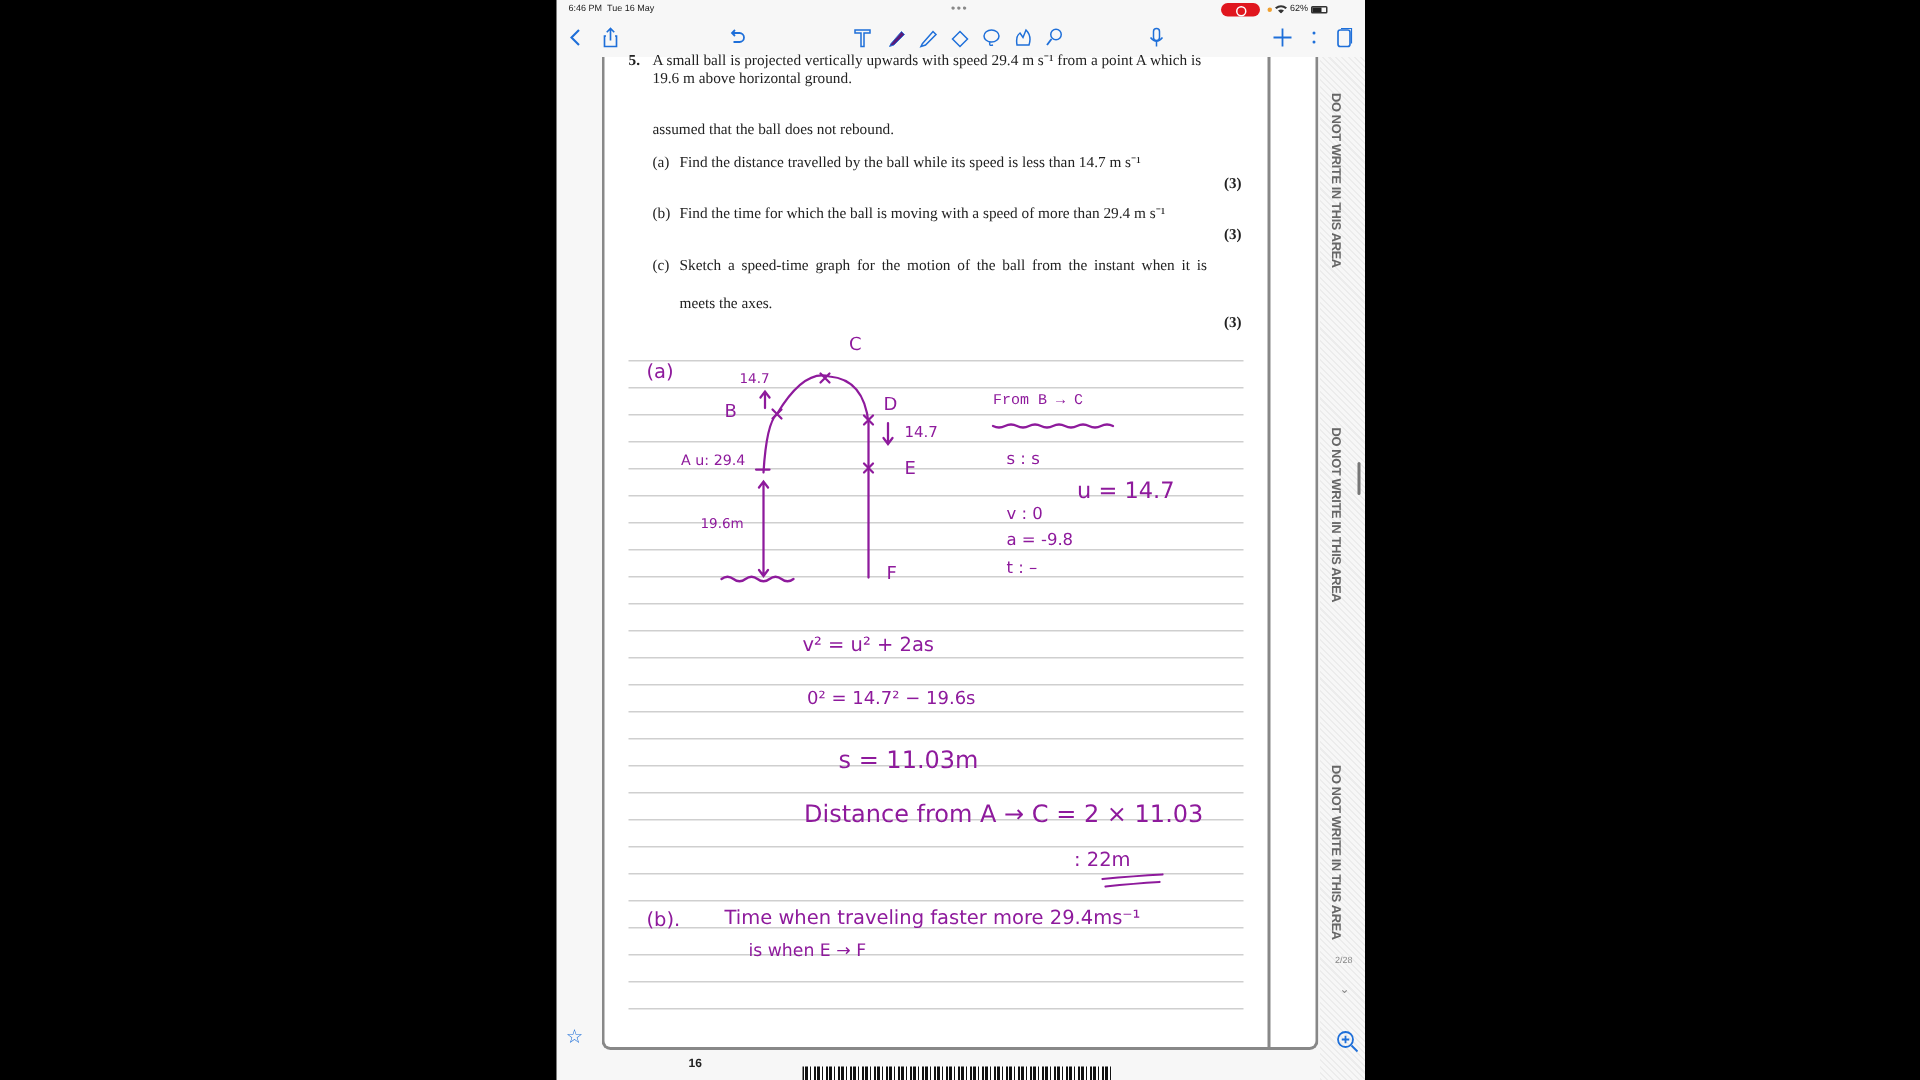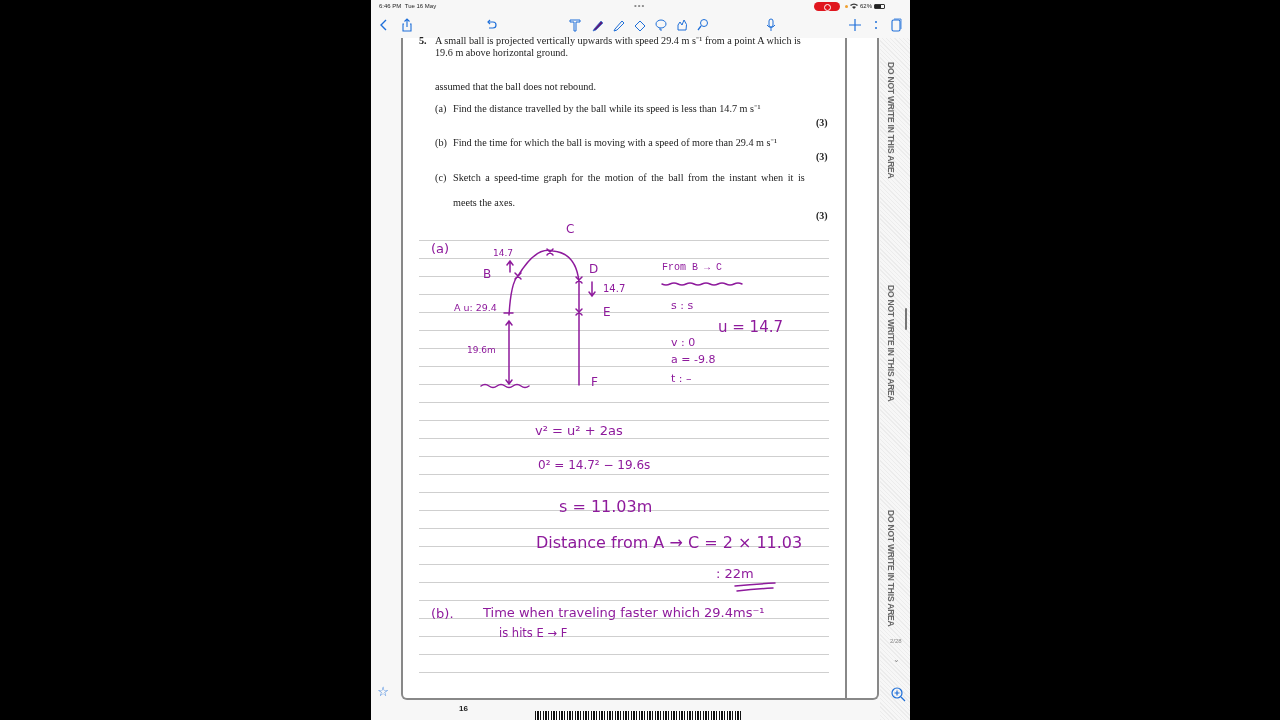--- a/index.html
+++ b/index.html
@@ -241,22 +241,22 @@
   <div class="hw" style="left:300px; top:353px; font-size:11px;">a  =  -9.8</div>
   <div class="hw" style="left:300px; top:372px; font-size:11px;">t  :  –</div>
 
   <div class="hw" style="left:164px; top:423px; font-size:13px;">v² = u² + 2as</div>
   <div class="hw" style="left:167px; top:458px; font-size:12px;">0² = 14.7² − 19.6s</div>
   <div class="hw" style="left:188px; top:497px; font-size:16px;">s = 11.03m</div>
   <div class="hw" style="left:165px; top:533px; font-size:16px;">Distance from A → C  =  2 × 11.03</div>
   <div class="hw" style="left:345px; top:566px; font-size:13px;">:  22m</div>
 
   <div class="hw" style="left:60px; top:606px; font-size:13px;">(b).</div>
-  <div class="hw" style="left:112px; top:605px; font-size:13px;">Time when traveling faster which 29.4ms⁻¹</div>
-  <div class="hw" style="left:128px; top:626px; font-size:11.5px;">is hits   E → F</div>
+  <div class="hw" style="left:112px; top:605px; font-size:13px;">Time when traveling faster more 29.4ms⁻¹</div>
+  <div class="hw" style="left:128px; top:626px; font-size:11.5px;">is when   E → F</div>
 
   <div id="side-strip"></div>
   <div class="dnw" style="top:62px;">DO NOT WRITE IN THIS AREA</div>
   <div class="dnw" style="top:285px;">DO NOT WRITE IN THIS AREA</div>
   <div class="dnw" style="top:510px;">DO NOT WRITE IN THIS AREA</div>
   <div id="scroll-handle"></div>
   <div id="page-indicator">2/28</div>
   <div id="page-chevron">⌄</div>
 
   <div id="star-btn">☆</div>

